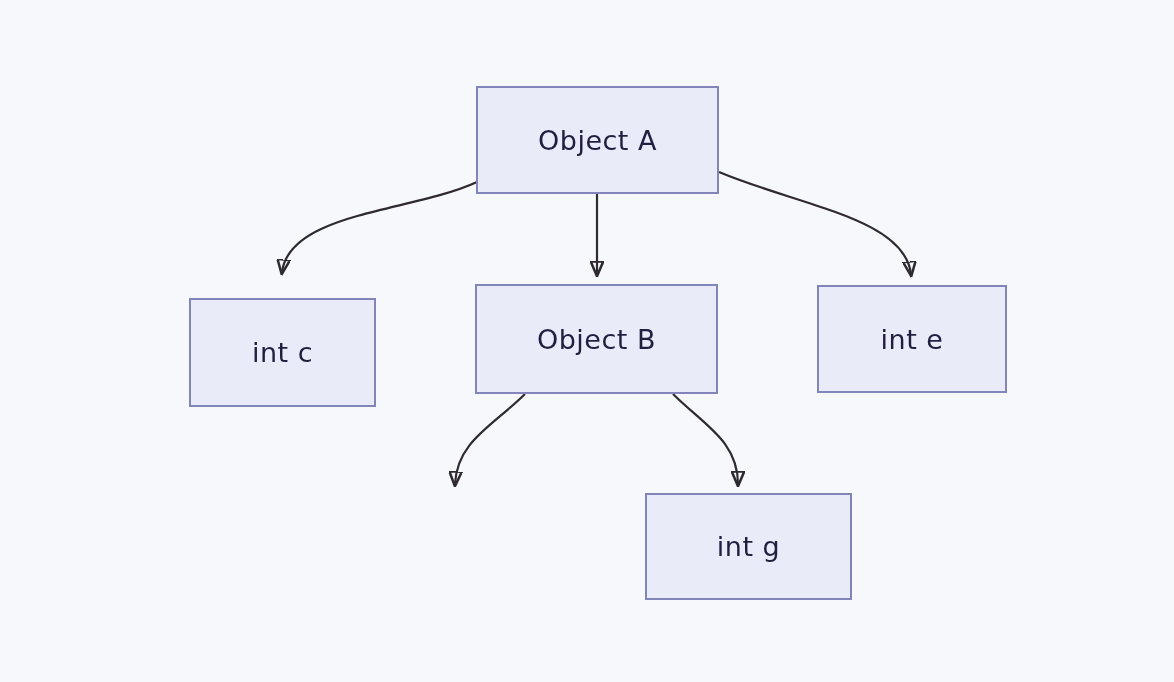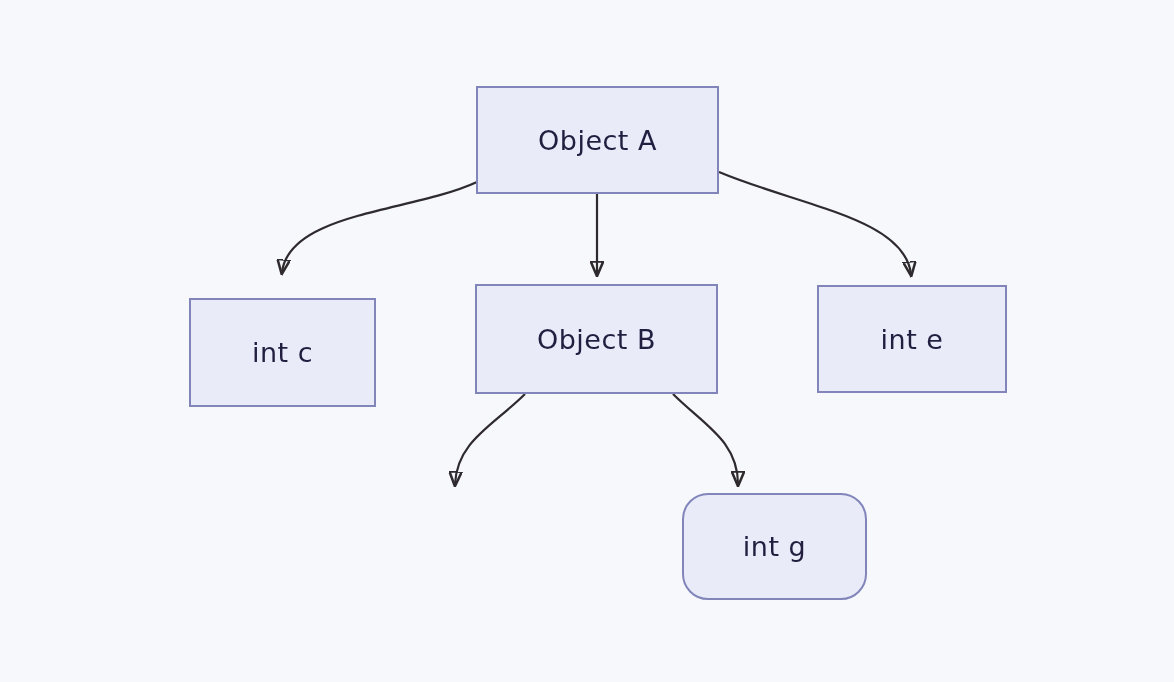--- a/index.html
+++ b/index.html
@@ -41,21 +41,21 @@
     border: 2px solid var(--node-border);
     color: var(--text-color);
     font-size: 27px;
     letter-spacing: 0.5px;
   }
   #node-object-a { left: 476px; top: 86px;  width: 243px; height: 108px; }
   #node-int-c    { left: 189px; top: 284px; width: 187px; height: 109px; margin-top: 14px; }
   #node-object-b { left: 475px; top: 284px; width: 243px; height: 110px; }
   #node-int-e    { left: 817px; top: 285px; width: 190px; height: 108px; }
   #node-int-f    { left: 365px; top: 493px; width: 182px; height: 107px; }
-  #node-int-g    { left: 682px; top: 493px; width: 185px; height: 107px; border-radius: 26px; }
+  #node-int-g    { left: 645px; top: 493px; width: 207px; height: 107px; }
 </style>
 </head>
 <body>
 
 <div class="canvas">
 
   <svg class="edges" viewBox="0 0 1174 682" xmlns="http://www.w3.org/2000/svg">
     <defs>
       <marker id="arrow" markerUnits="userSpaceOnUse" markerWidth="16" markerHeight="14" viewBox="0 -6 14 12" refX="11" refY="0" orient="auto">
         <path class="arrowhead" d="M0,-5.5 L13,0 L0,5.5 Z"></path>

